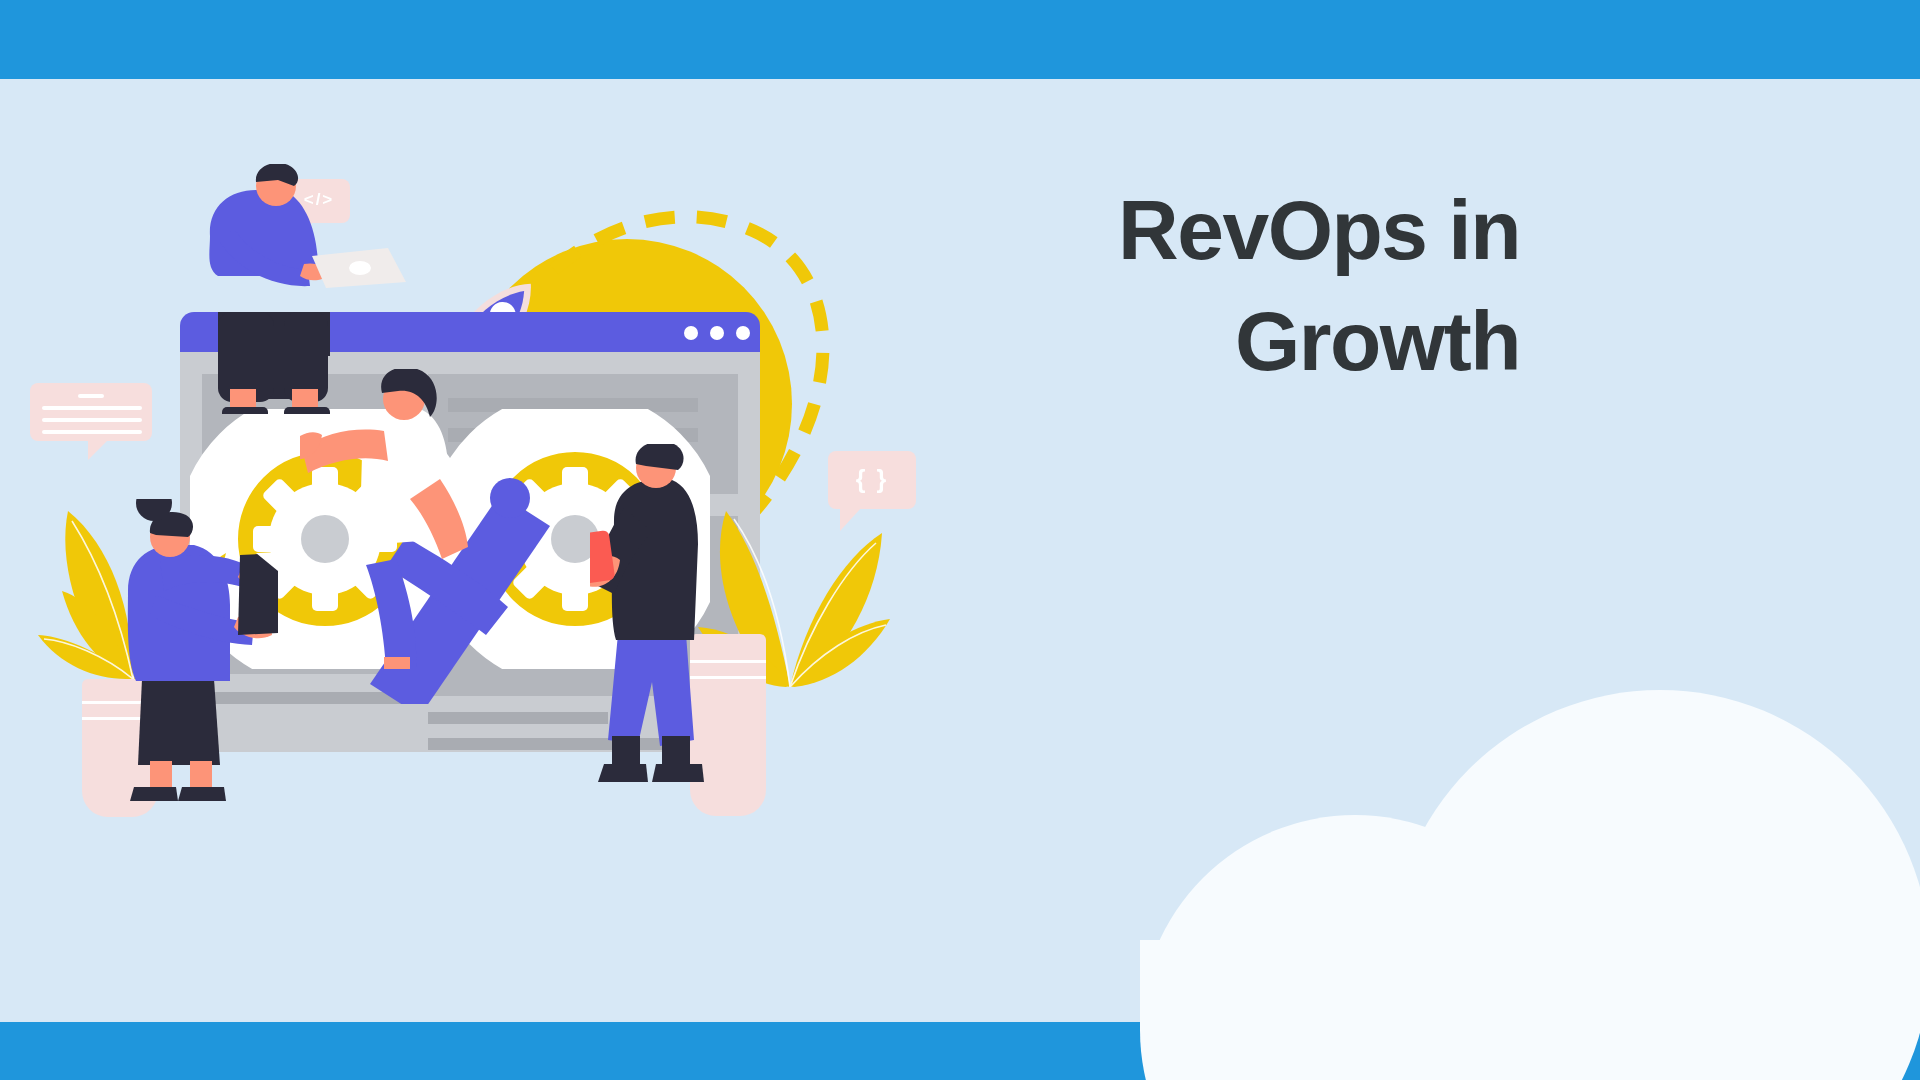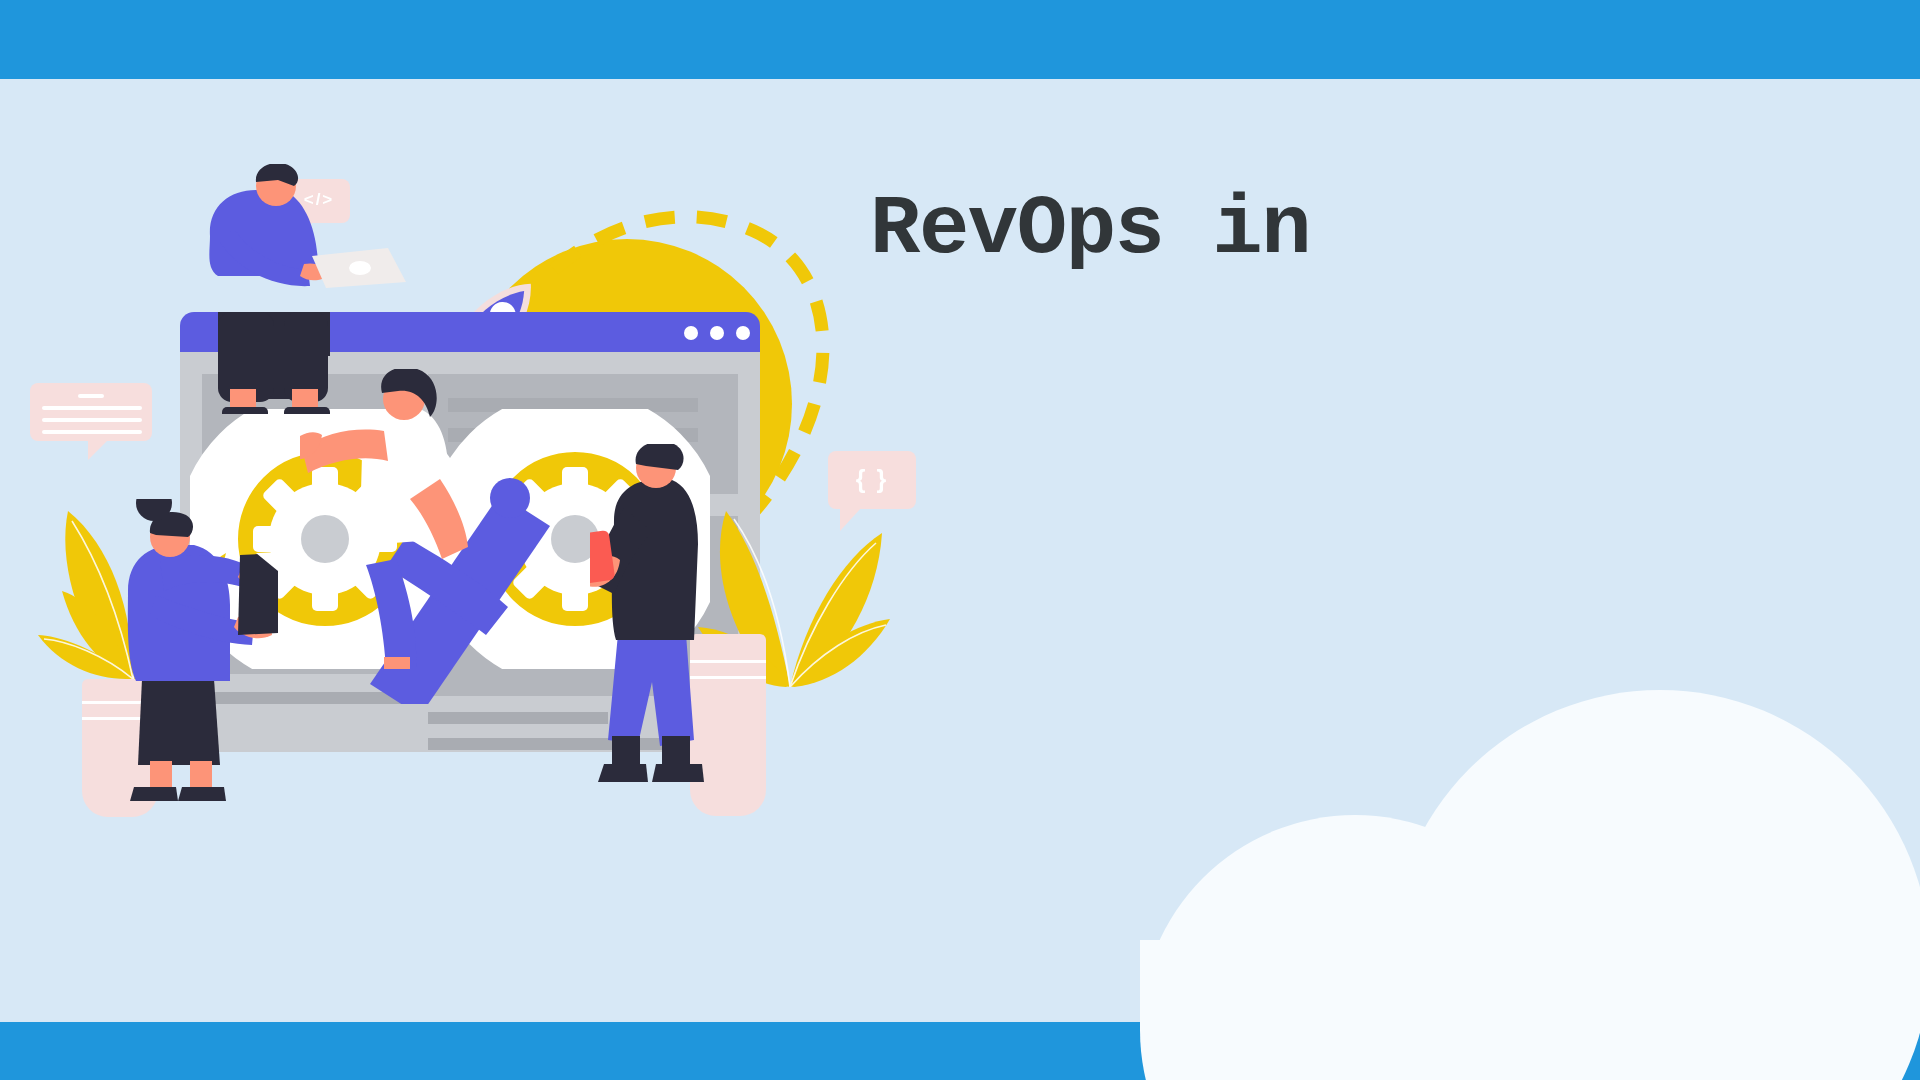--- a/index.html
+++ b/index.html
@@ -71,23 +71,23 @@
   .bubble .glyph { position:absolute; width:100%; text-align:center;
                    color:#ffffff; font-weight:700; letter-spacing:2px; }
 
   
   .person { position:absolute; }
 
   
   #headline {
     position:absolute;
     left:870px; top:175px; width:650px;
-    text-align:left;
+    text-align:right;
     color:#313639;
-    font-family:Liberation Mono, monospace;
+    font-family:Liberation Sans, sans-serif;
     font-weight:700;
     font-size:84px;
     line-height:1.32;
     letter-spacing:-1.5px;
   }
   #headline .ln { display:block; white-space:nowrap; }
 </style>
 </head>
 <body>
 
@@ -334,15 +334,16 @@
       <rect x="-12" y="88" width="34" height="50" rx="6" fill="#fb5b52" transform="rotate(-8 5 113)"></rect>
 
       <circle cx="66" cy="24" r="20" fill="#fd9478"></circle>
       <path d="M46 20 C 42 2 66 -8 84 0 C 96 6 96 20 88 26 L56 22 Z" fill="#2b2b3b"></path>
     </svg>
 
   </div>
 
   <div id="headline">
     <span class="ln">RevOps in</span>
+    <span class="ln">Growth</span>
   </div>
 
 </div>
 
 </body></html>

